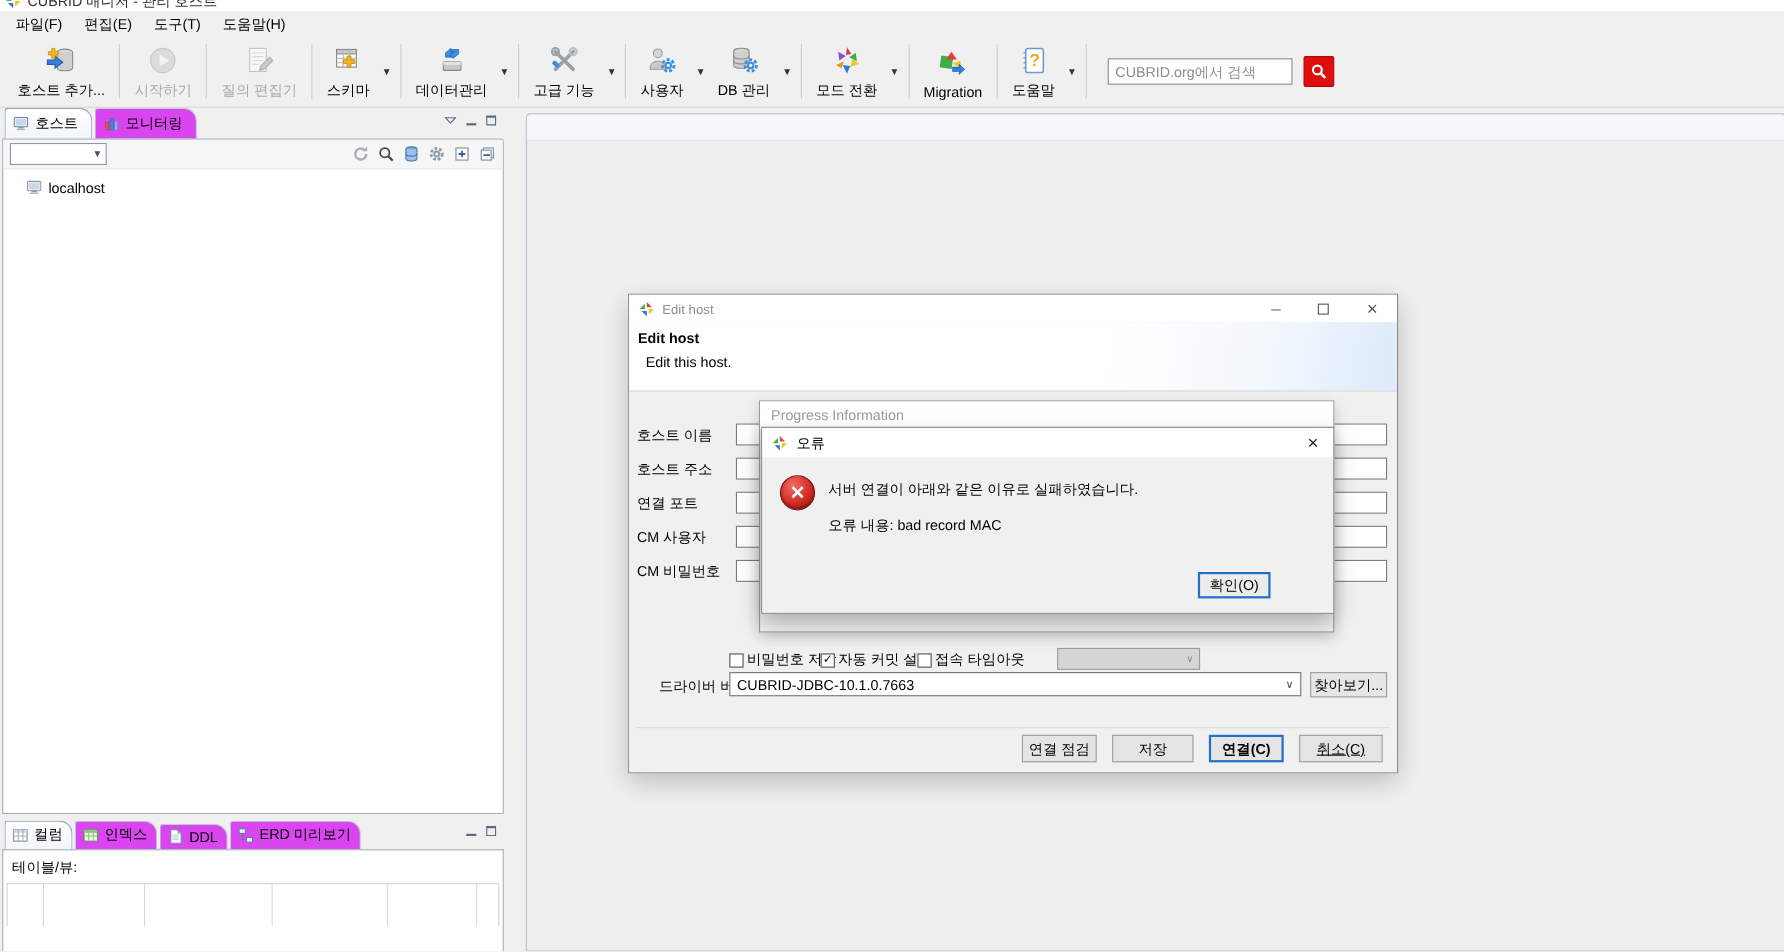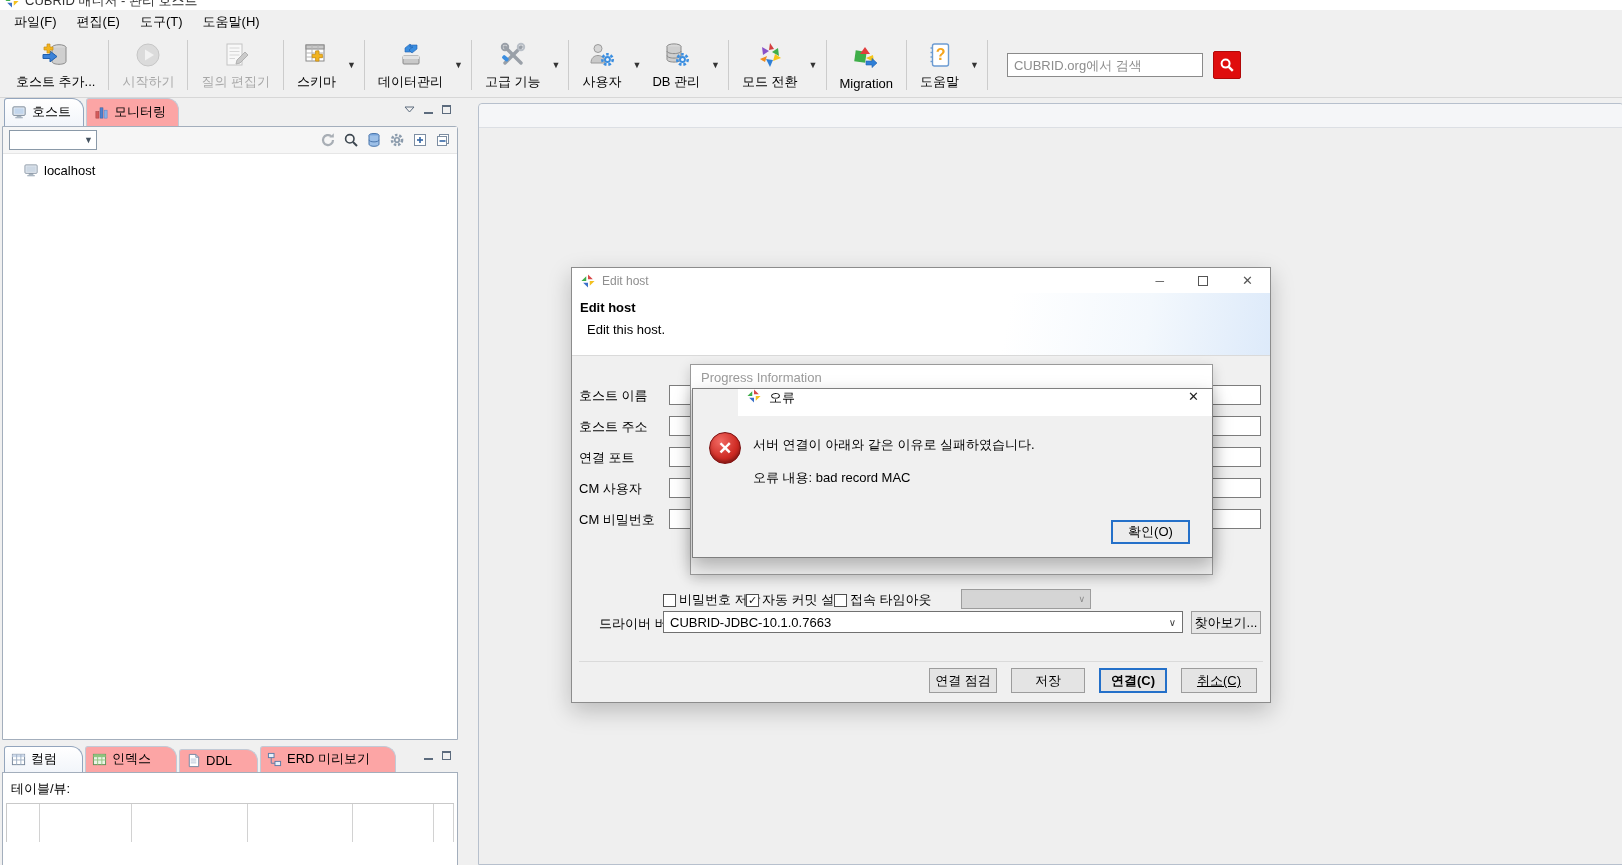--- a/index.html
+++ b/index.html
@@ -18,44 +18,44 @@
   
   .toolbar { position:absolute; top:33px; left:0; width:100%; height:65px; background:#f0f0f0; border-bottom:1px solid #d7d7d7; display:flex; align-items:stretch; padding:2px 0 2px 8px; }
   .tbtn { display:flex; flex-direction:column; align-items:center; justify-content:flex-end; padding:3px 8px 4px; gap:3px; }
   .tbtn .ticon { height:30px; display:flex; align-items:center; justify-content:center; }
   .tbtn .tlabel { font-size:13px; white-space:nowrap; }
   .tbtn.disabled .tlabel { color:#a8a8a8; }
   .tbtn.disabled .ticon { filter:grayscale(1) opacity(.5); }
   .tdrop { align-self:center; font-size:9px; color:#333; padding:0 3px; }
   .tsep { width:1px; background:#cccccc; margin:5px 5px; }
   .tsearch { display:flex; align-items:center; gap:10px; margin-left:14px; }
-  .tsearch input { width:196px; height:24px; border:1px solid #8a8a8a; padding:0 6px; font:13px "Liberation Sans",sans-serif; color:#333; background:#fff; }
+  .tsearch input { width:168px; height:24px; border:1px solid #8a8a8a; padding:0 6px; font:13px "Liberation Sans",sans-serif; color:#333; background:#fff; }
   .tsearch input::placeholder { color:#8d8d8d; }
   .search-btn { width:28px; height:28px; background:#df0d0d; border:1px solid #b00808; border-radius:2px; display:flex; align-items:center; justify-content:center; }
 
   
-  .panel-tab { display:flex; align-items:center; gap:5px; padding:4px 12px 5px 7px; border:1px solid #c2cad6; border-bottom:none; border-radius:3px 12px 0 0; background:#fca5a5; margin-right:2px; white-space:nowrap; }
+  .panel-tab { display:flex; align-items:center; gap:5px; padding:4px 12px 5px 7px; border:1px solid #c2cad6; border-bottom:none; border-radius:3px 12px 0 0; background:#d946ef; margin-right:2px; white-space:nowrap; }
   .panel-tab.active { background:linear-gradient(#ffffff,#f2f5fa); border-color:#93a5bd; }
   .chrome-icons { position:absolute; right:7px; top:5px; display:flex; gap:9px; align-items:center; }
   .ch-min { display:inline-block; width:9px; height:8px; border-bottom:2px solid #5c6b7d; }
   .ch-max { display:inline-block; width:9px; height:9px; border:1px solid #5c6b7d; border-top:2px solid #5c6b7d; }
 
   .left-top { position:absolute; left:2px; top:100px; width:456px; height:640px; }
   .lt-tabs { height:26px; display:flex; align-items:flex-end; position:relative; padding-left:2px;text-align:right; }
   .lt-body { position:absolute; top:26px; left:0; right:0; bottom:0; border:1px solid #a3aebc; border-radius:0 3px 0 0; background:#fff; }
   .lt-toolbar { height:27px; background:#f6f6f6; border-bottom:1px solid #e6e6e6; display:flex; align-items:center; padding:0 6px; }
   .filter-combo { width:88px; height:20px; background:#fff; border:1px solid #8a99a8; display:flex; align-items:center; justify-content:flex-end; padding-right:3px; }
   .filter-combo .arrow { font-size:9px; color:#44525f; }
   .lt-icons { margin-left:auto; display:flex; gap:7px; align-items:center; }
   .tree { padding-top:7px; }
   .tree-item { display:flex; align-items:center; gap:5px; padding-left:21px; height:18px; }
 
   .left-bottom { position:absolute; left:2px; top:748px; width:456px; height:117px; }
   .lb-tabs { height:24px; display:flex; align-items:flex-end; position:relative; padding-left:2px; }
-  .lb-tabs .panel-tab { padding:3px 25px 4px 6px; }
+  .lb-tabs .panel-tab { padding:3px 8px 4px 6px; }
   .lb-body { position:absolute; top:24px; left:0; right:0; bottom:-2px; border:1px solid #a3aebc; border-bottom:none; background:#fff; }
   .tv-label { padding:7px 8px 5px; }
   .grid { margin:0 3px; border-top:1px solid #c9c9c9; border-left:1px solid #c9c9c9; display:flex; flex-direction:column; }
   .grid-row { display:flex; }
   .grid-cell { border-right:1px solid #d2d2d2; border-bottom:1px solid #c9c9c9; padding:4px 0 4px 6px; white-space:nowrap; overflow:hidden; background:#fff; }
   .grid-row.empty .grid-cell { height:38px; border-bottom:none; }
 
   .editor { position:absolute; left:478px; top:103px; width:1146px; height:762px; border:1px solid #b7c0cd; border-radius:4px 4px 0 0; background:#efefef; }
   .editor-top { height:24px; background:#f5f6f8; border-bottom:1px solid #dcdfe4; border-radius:4px 4px 0 0; }
 
@@ -86,29 +86,29 @@
   .eh-sep { position:absolute; top:305px; left:7px; right:7px; border-top:1px solid #dadada; }
   .eh-buttons { position:absolute; top:312px; right:13px; display:flex; gap:14px; }
   .btn { height:25px; background:#e4e4e4; border:1px solid #9c9c9c; text-align:center; line-height:23px; white-space:nowrap; }
   .btn.focused { border:2px solid #2470c9; line-height:21px;font-weight:bold; }
   .w86{width:68px;} .w74{width:74px;} .w76{width:76px;text-decoration:underline;} 
 
   .progress { left:690px; top:364px; width:523px; height:211px; border:1px solid #9a9a9a; z-index:20; box-shadow:0 4px 12px rgba(0,0,0,.18); }
   .pg-title { height:26px; background:#fff; display:flex; align-items:center; padding:0 10px; color:#9b9b9b; border-bottom:1px solid #ececec; }
 
   .error { left:692px; top:388px; width:521px; height:170px; border:1px solid #7f7f7f; z-index:30; box-shadow:0 8px 18px rgba(0,0,0,.28); }
-  .er-title { height:27px; background:#fff; display:flex; gap:8px; padding:0 9px;margin-left:45px; }
+  .er-title { height:27px; background:#fff; display:flex; align-items:center; gap:8px; padding:0 9px; }
   .er-close { margin-left:auto; color:#222; font-size:13px; padding:0 4px; }
   .er-body { position:absolute; top:27px; left:0; right:0; bottom:0; background:#f0f0f0; }
   .er-icon { position:absolute; left:16px; top:16px; width:32px; height:32px; border-radius:50%;
              background:radial-gradient(circle at 35% 28%, #f16a63, #cf2b24 58%, #8f1410); border:1px solid #7c1010;
              color:#fff; font-weight:bold; font-size:17px; line-height:31px; text-align:center; box-shadow:inset 0 -2px 3px rgba(0,0,0,.25); }
   .er-msg1 { position:absolute; left:60px; top:20px; }
   .er-msg2 { position:absolute; left:60px; top:53px;text-align:right; }
-  .er-ok { position:absolute; left:418px; top:104px; width:79px; height:24px; background:#ececec; border:2px solid #2470c9; text-align:center; line-height:20px; }
+  .er-ok { position:absolute; left:396px; top:104px; width:66px; height:24px; background:#ececec; border:2px solid #2470c9; text-align:center; line-height:20px; }
 
   svg { display:block; }
 </style>
 </head>
 <body>
 
 <div class="app">
 
   <div class="titlebar">
     <div class="titlebar-inner">

